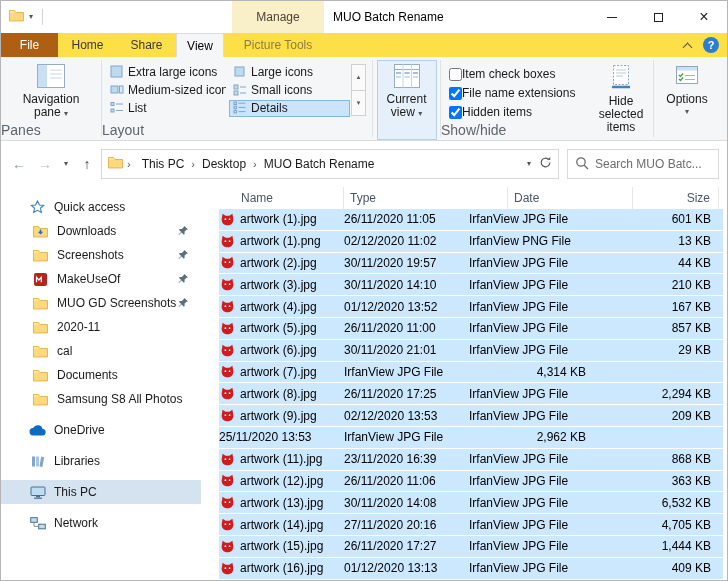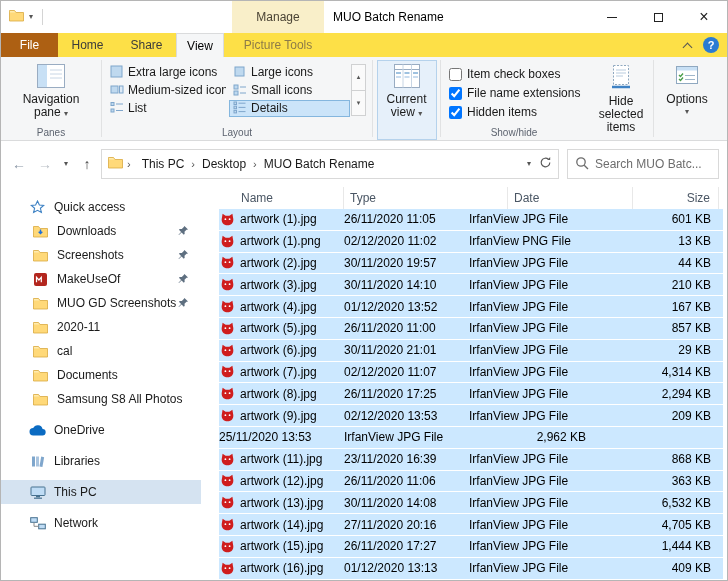--- a/index.html
+++ b/index.html
@@ -29,21 +29,21 @@
   .tab-view{width:48px;background:#f5f6f7;border:1px solid #dadbdc;border-bottom:0;color:#000}
   .tab-pict{width:92px;margin-left:8px;color:#8d7b48}
   .tabs-right{position:absolute;right:8px;top:0;height:24px;display:flex;align-items:center;gap:12px}
   .chev-up{width:7px;height:7px;border-left:1.5px solid #555;border-top:1.5px solid #555;transform:rotate(45deg);margin-top:4px}
   .help-icon{width:16px;height:16px;border-radius:50%;background:#2B7CD3;color:#fff;font-size:11px;font-weight:bold;
              display:flex;align-items:center;justify-content:center}
 
   
   .ribbon{flex:0 0 84px;height:84px;background:#f5f6f7;border-bottom:1px solid #dadbdc;display:flex}
   .rgroup{position:relative;height:100%;padding-top:3px;display:flex}
-  .rgroup-label{position:absolute;bottom:2px;left:0;right:0;text-align:center;font-size:10px;color:#5d6470}
+  .rgroup-label{position:absolute;bottom:2px;left:0;right:0;font-size:14px;color:#5d6470}
   .gdiv{width:1px;background:#e1e2e3;margin:3px 0}
   .g-panes{width:100px;justify-content:center}
   .g-layout{width:270px}
   .g-cview{width:67px;justify-content:center}
   .g-showhide{width:212px}
   .g-showhide .rgroup-label{padding-right:66px}
   .g-options{width:66px;justify-content:center}
   .big-btn{display:flex;flex-direction:column;align-items:center;gap:2px;padding:3px 4px;border:1px solid transparent}
   .big-btn .bl{text-align:center;line-height:13px}
   .nav-bl{width:70px}
@@ -53,21 +53,21 @@
   .layout-grid{display:grid;grid-template-rows:repeat(3,17px);grid-auto-flow:column;grid-auto-columns:121px;
                gap:1px 2px;margin:4px 1px 0 4px}
   .layout-opt{display:flex;align-items:flex-start;gap:4px;padding:0 3px;border:1px solid transparent;white-space:nowrap;overflow:hidden}
   .layout-opt.selected{background:#CBE4F9;border-color:#84B6DE}
   .lo-ic{width:14px;display:inline-flex;flex:0 0 14px}
   .gallery-arrows{display:flex;flex-direction:column;margin-top:4px;border:1px solid #d0d1d2;width:15px;height:52px;background:#fafafa}
   .ga-btn{flex:1;display:flex;align-items:center;justify-content:center;font-size:7px;color:#555}
   .ga-btn:first-child{border-bottom:1px solid #d0d1d2}
   .sh-inner{display:flex;align-items:flex-start}
   .cb-col{display:flex;flex-direction:column;gap:5px;margin:7px 2px 0 8px;width:134px}
-  .cb-row{display:flex;align-items:center;gap:5px;white-space:nowrap;cursor:default}
+  .cb-row{display:flex;align-items:center;white-space:nowrap;cursor:default}
   .cb-row input{width:13px;height:13px;margin:0;flex:0 0 13px}
 
   
   .addrbar{flex:0 0 46px;height:46px;display:flex;align-items:center;padding:0 8px 0 6px;gap:2px;background:#fff}
   .nav-btn{width:24px;height:26px;display:flex;align-items:center;justify-content:center}
   .nav-btn.small{width:14px}
   .arr{font-size:14px;color:#444}
   .arr.back{color:#8a96a5}.arr.fwd{color:#b9bfc6}
   .addr-box{flex:1;height:30px;border:1px solid #d9d9d9;display:flex;align-items:center;padding:0 6px;gap:4px;background:#fff;min-width:0}
   .breadcrumb{display:flex;align-items:center;min-width:0;overflow:hidden}
@@ -589,21 +589,20 @@
             <div class="fcell c-name">
               <span class="fi">
                 <svg width="13" height="13" viewBox="0 0 13 13">
                   <path d="M1.6.8l3 2h3.8l3-2 .9 5.1c.3 3.6-1.7 6.3-5.8 6.3S.4 9.5.7 5.9z" fill="#CF1D1D"></path>
                   <circle cx="4.4" cy="6.2" r=".9" fill="#fff"></circle>
                   <circle cx="8.6" cy="6.2" r=".9" fill="#fff"></circle>
                 </svg>
               </span>
               <span>artwork (7).jpg</span>
             </div>
-            <div class="fcell c-date">02/12/2020 11:07</div>
             <div class="fcell c-type">IrfanView JPG File</div>
             <div class="fcell c-size">4,314 KB</div>
           </div>
           <div class="filerow">
             <div class="fcell c-name">
               <span class="fi">
                 <svg width="13" height="13" viewBox="0 0 13 13">
                   <path d="M1.6.8l3 2h3.8l3-2 .9 5.1c.3 3.6-1.7 6.3-5.8 6.3S.4 9.5.7 5.9z" fill="#CF1D1D"></path>
                   <circle cx="4.4" cy="6.2" r=".9" fill="#fff"></circle>
                   <circle cx="8.6" cy="6.2" r=".9" fill="#fff"></circle>

